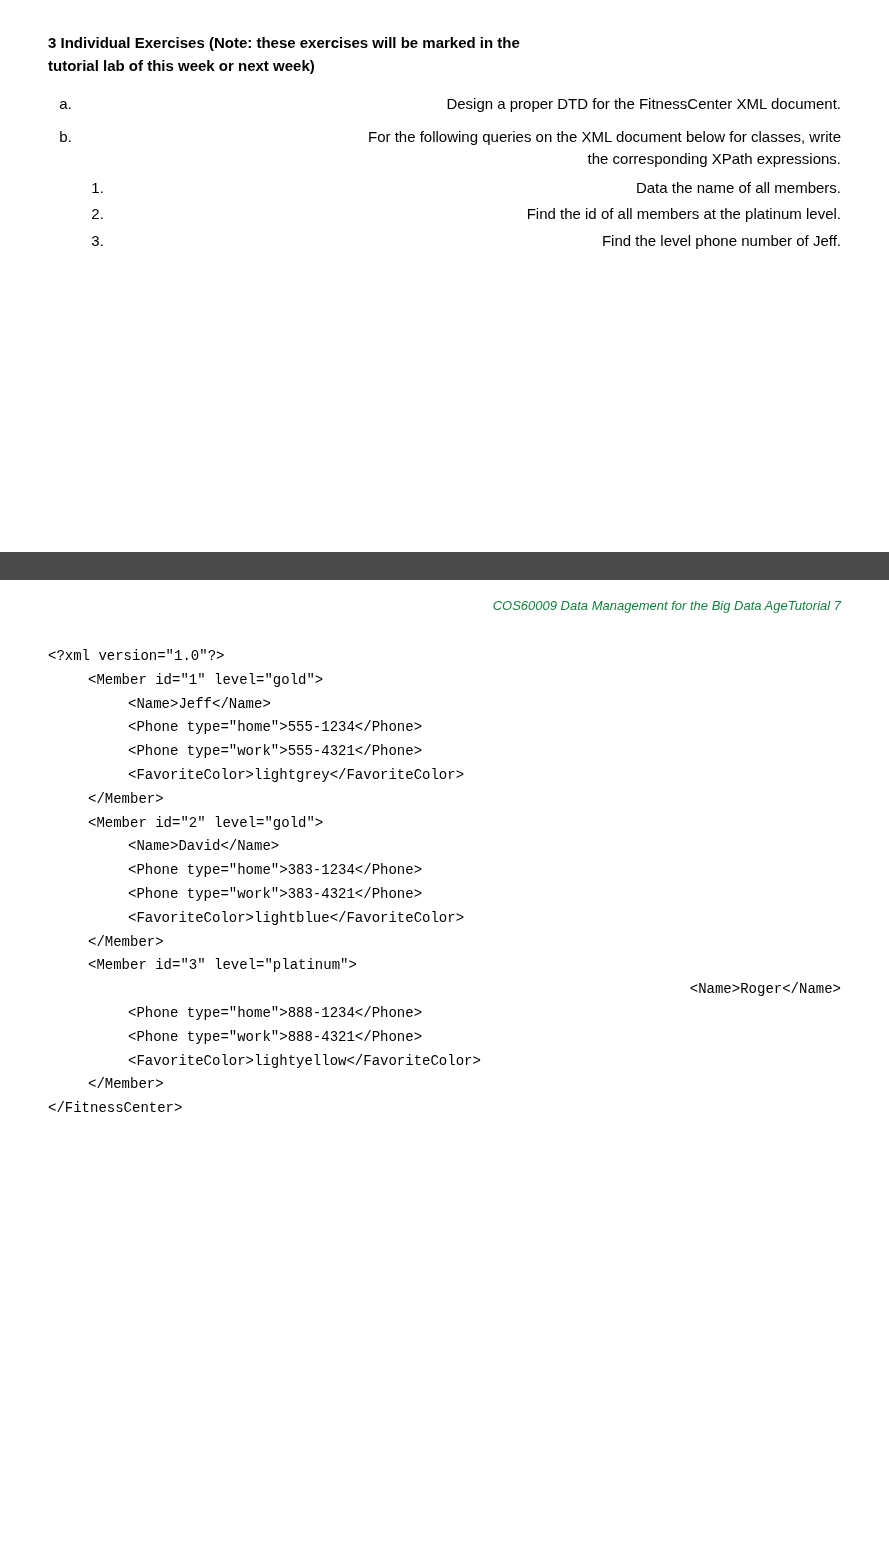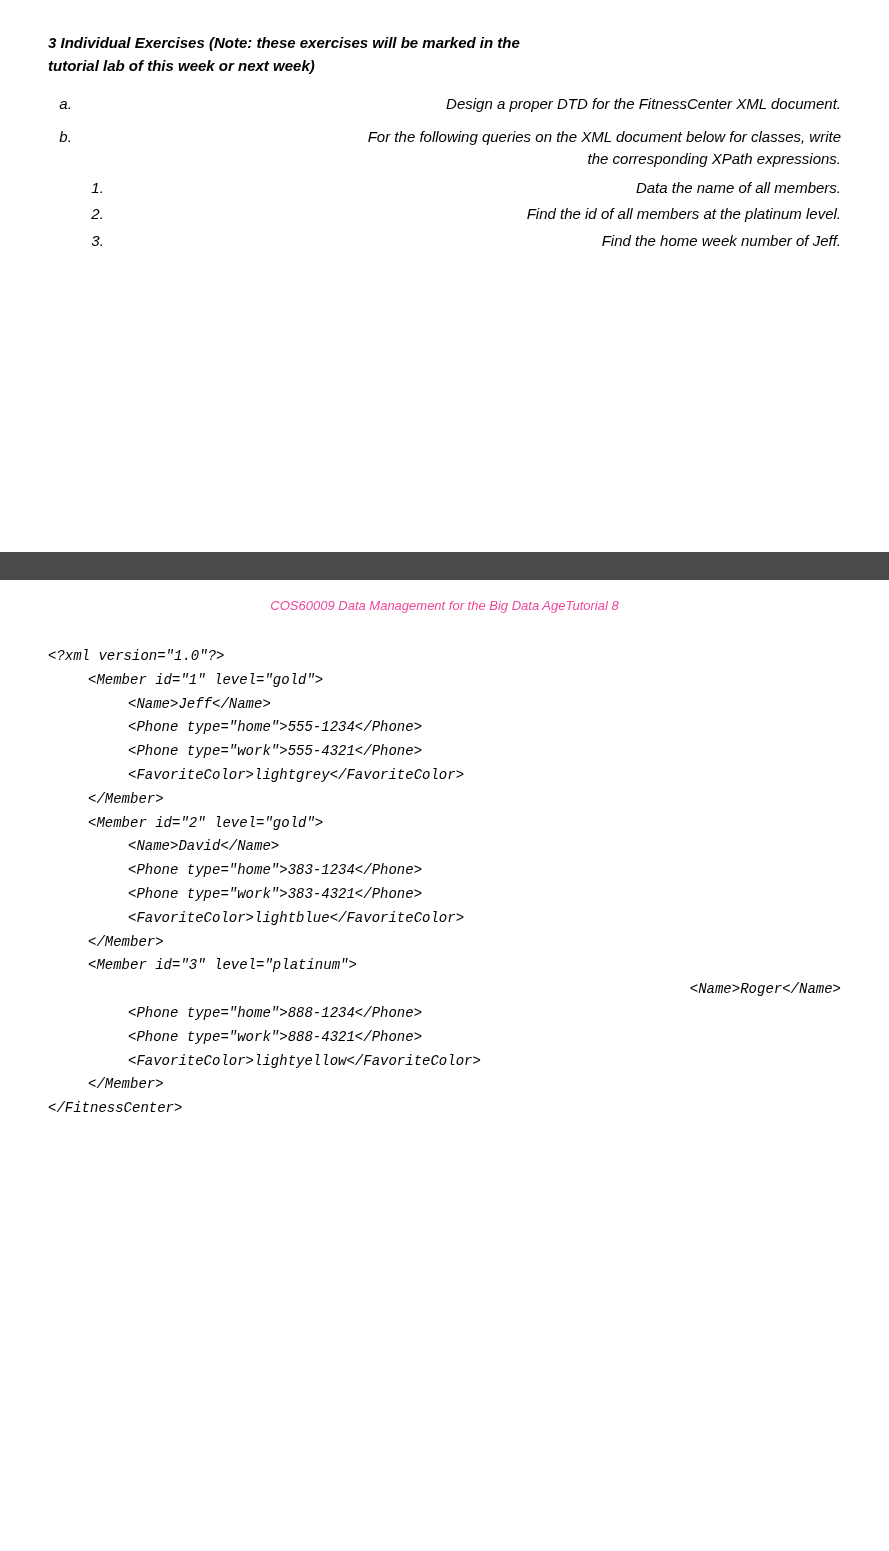--- a/index.html
+++ b/index.html
@@ -1,19 +1,18 @@
 <!DOCTYPE html>
 <html><head>
   <meta charset="utf-8">
   <style>
     * {
       margin: 0;
       padding: 0;
       box-sizing: border-box;
-      font-style: italic;
     }
     body {
       width: 889px;
       min-height: 1551px;
       background: #ffffff;
       font-family: Arial, sans-serif;
       font-size: 15px;
       color: #000000;
     }
     .page-top {
@@ -46,24 +45,24 @@
     }
     .divider-bar {
       width: 100%;
       height: 28px;
       background: #4a4a4a;
       margin-top: 300px;
     }
     .footer-section {
       padding: 18px 48px 0 48px;
       display: flex;
-      justify-content: center;
+      justify-content: flex-end;
       font-style: italic;
       font-size: 13px;
-      color: #ec4899;
+      color: #15803d;
     }
     .xml-section {
       padding: 32px 48px 32px 48px;
       font-family: 'Courier New', Courier, monospace;
       font-size: 14px;
       line-height: 1.7;
       color: #000;
     }
     .xml-line {
       white-space: pre;
@@ -85,32 +84,32 @@
     <li>
       <span>For the following queries on the XML document below for classes, write<br>the corresponding XPath expressions.</span>
       <ol class="exercise-list-numeric">
         <li>
           <span>Data the name of all members.</span>
         </li>
         <li>
           <span>Find the id of all members at the platinum level.</span>
         </li>
         <li>
-          <span>Find the home week number of Jeff.</span>
+          <span>Find the level phone number of Jeff.</span>
         </li>
       </ol>
     </li>
   </ol>
 </div>
 
 <div class="divider-bar"></div>
 
 <div class="footer-section">
   <span>COS60009 Data Management for the Big Data Age</span>
-  <span>Tutorial 8</span>
+  <span>Tutorial 7</span>
 </div>
 
 <div class="xml-section" id="xml-container">
 <div class="xml-line" style="padding-left: 0px;">&lt;?xml version="1.0"?&gt;</div>
     <div class="xml-line" style="padding-left: 40px;">&lt;Member id="1" level="gold"&gt;</div>
     <div class="xml-line" style="padding-left: 80px;">&lt;Name&gt;Jeff&lt;/Name&gt;</div>
     <div class="xml-line" style="padding-left: 80px;">&lt;Phone type="home"&gt;555-1234&lt;/Phone&gt;</div>
     <div class="xml-line" style="padding-left: 80px;">&lt;Phone type="work"&gt;555-4321&lt;/Phone&gt;</div>
     <div class="xml-line" style="padding-left: 80px;">&lt;FavoriteColor&gt;lightgrey&lt;/FavoriteColor&gt;</div>
     <div class="xml-line" style="padding-left: 40px;">&lt;/Member&gt;</div>

